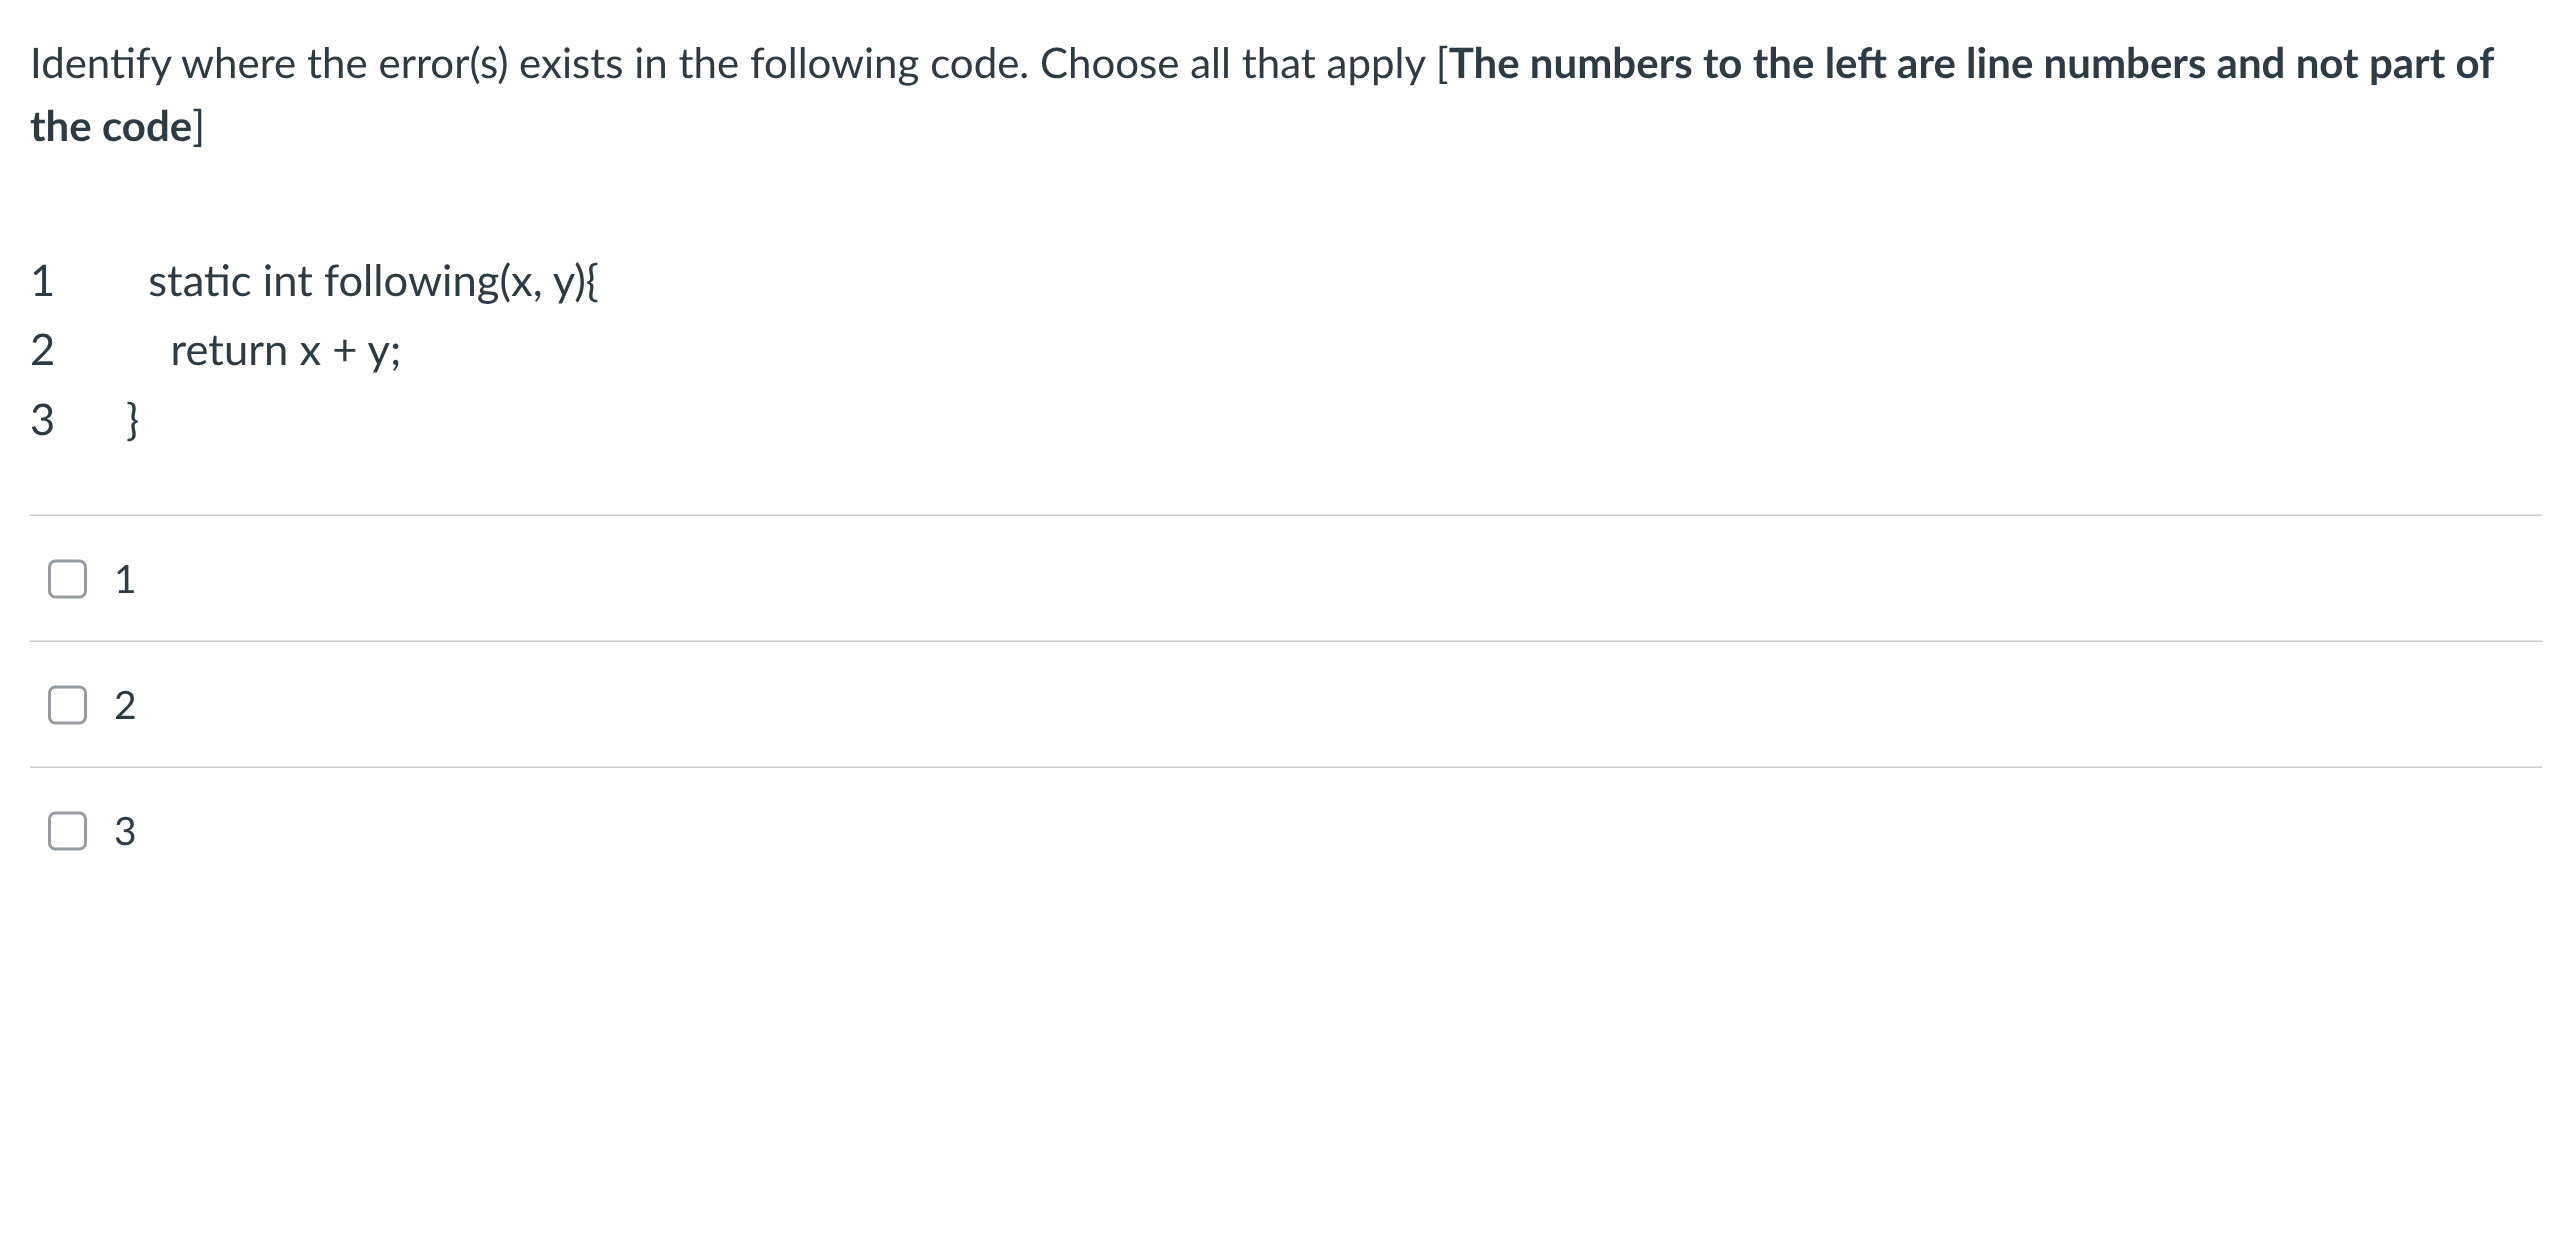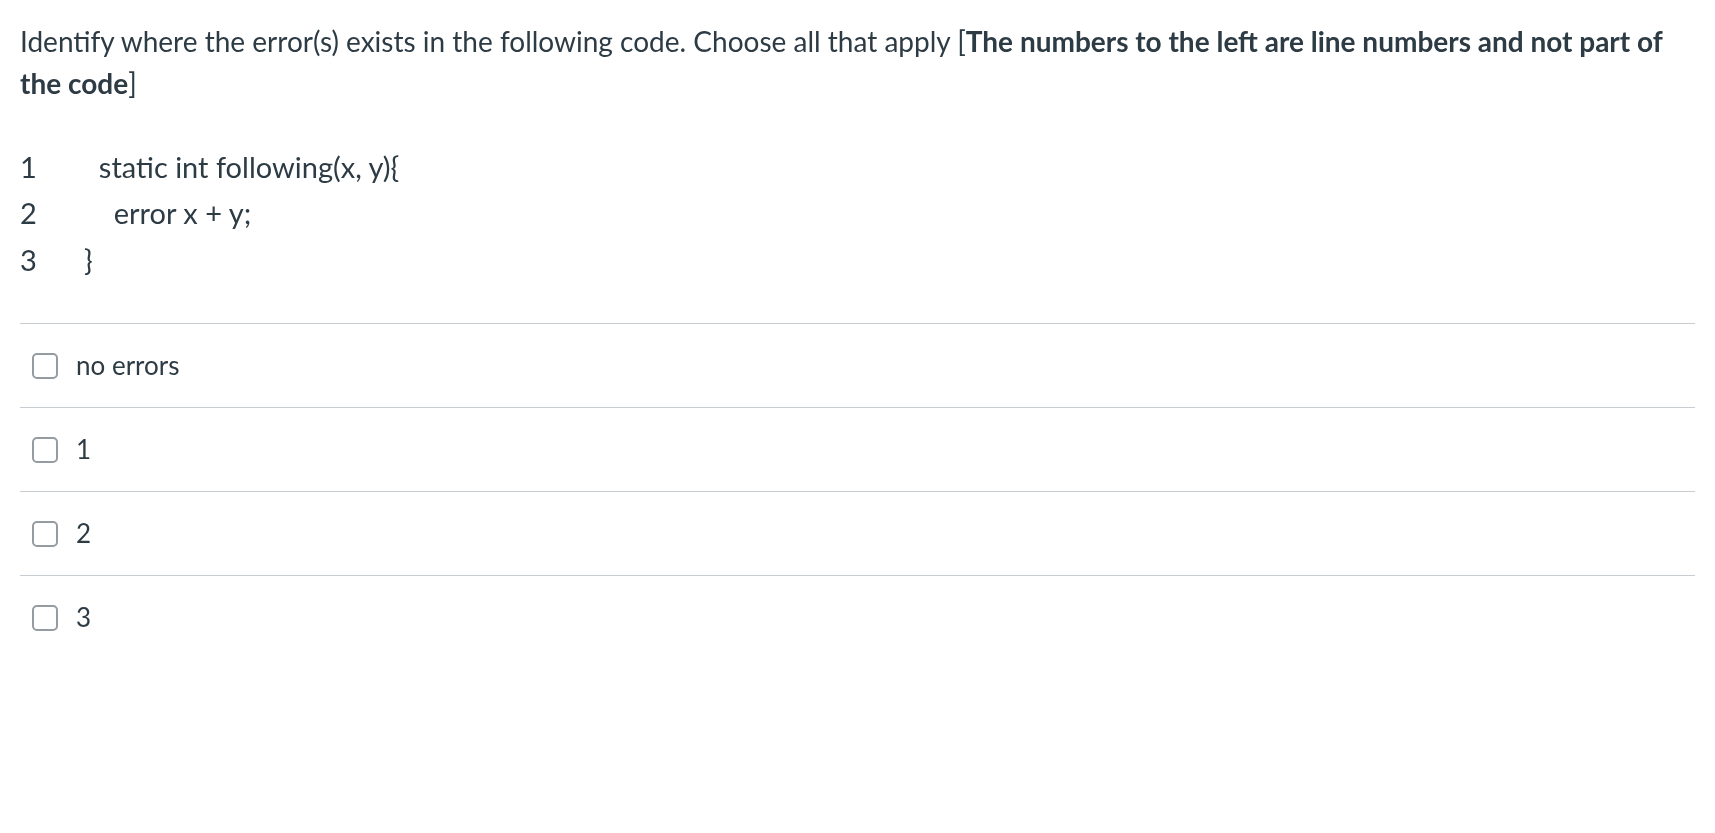--- a/index.html
+++ b/index.html
@@ -10,21 +10,21 @@
     body {
       font-family: "Lato", "Helvetica Neue", Helvetica, Arial, sans-serif;
       background: #ffffff;
       color: #2d3b45;
       padding: 20px;
       width: 1715px;
       font-size: 28px;
       line-height: 1.5;
     }
     .question-text {
-      margin-bottom: 40px;
+      margin-bottom: 60px;
     }
     .question-text b {
       font-weight: bold;
     }
     .code-block {
       margin-bottom: 40px;
       font-size: 29px;
       line-height: 1.6;
     }
     .code-line {
@@ -71,33 +71,29 @@
   <span>Identify where the error(s) exists in the following code. Choose all that apply [</span><b>The numbers to the left are line numbers and not part of the code</b><span>]</span>
 </div>
 
 <div class="code-block">
   <div class="code-line">
     <span class="line-number">1</span>
     <span class="code-content">  static int following(x, y){</span>
   </div>
   <div class="code-line">
     <span class="line-number">2</span>
-    <span class="code-content">    error x + y;</span>
+    <span class="code-content">    return x + y;</span>
   </div>
   <div class="code-line">
     <span class="line-number">3</span>
     <span class="code-content">}</span>
   </div>
 </div>
 
 <div class="answers">
-  <div class="answer-row">
-    <div class="checkbox"></div>
-    <span class="answer-label">no errors</span>
-  </div>
   <div class="answer-row">
     <div class="checkbox"></div>
     <span class="answer-label">1</span>
   </div>
   <div class="answer-row">
     <div class="checkbox"></div>
     <span class="answer-label">2</span>
   </div>
   <div class="answer-row">
     <div class="checkbox"></div>

